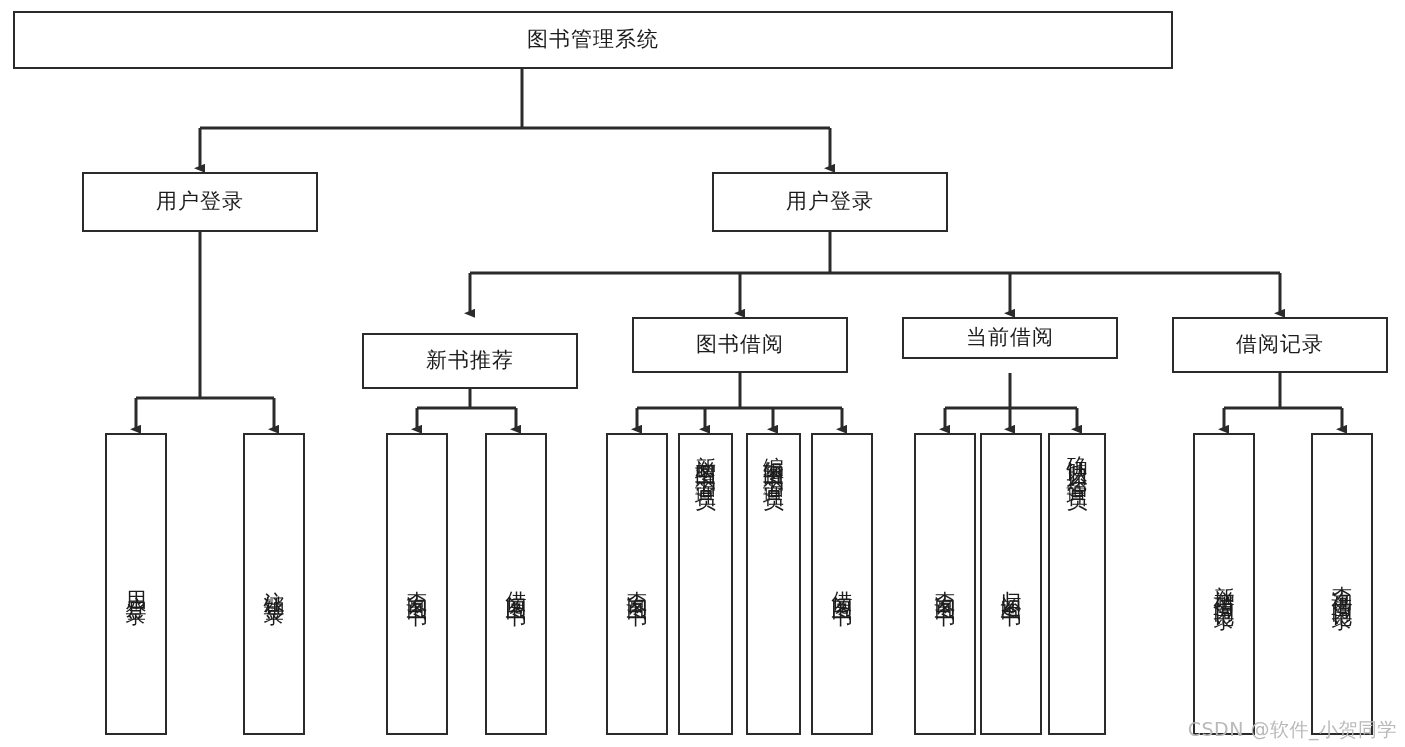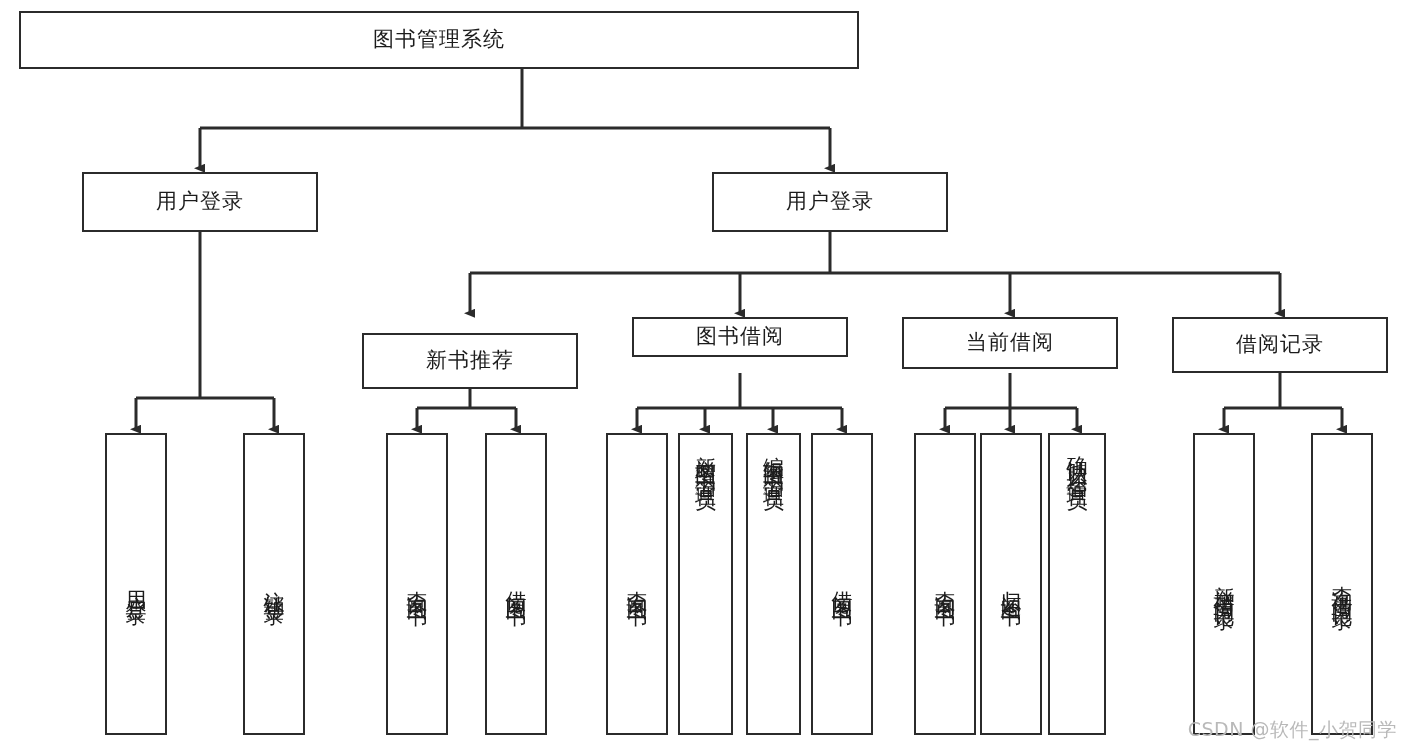--- a/index.html
+++ b/index.html
@@ -124,38 +124,38 @@
       <path d="M1010,408 L1010,429" marker-end="url(#arrowhead)"></path>
       <path d="M1077,408 L1077,429" marker-end="url(#arrowhead)"></path>
 
       <path d="M1280,373 L1280,408"></path>
       <path d="M1224,408 L1342,408"></path>
       <path d="M1224,408 L1224,429" marker-end="url(#arrowhead)"></path>
       <path d="M1342,408 L1342,429" marker-end="url(#arrowhead)"></path>
     </g>
   </svg>
 
-  <div class="node-box" style="left:19px; top:11px; width:840px; height:58px;">
+  <div class="node-box" style="left:13px; top:11px; width:1160px; height:58px;">
     <span class="node-label-h">图书管理系统</span>
   </div>
 
   <div class="node-box" style="left:82px; top:172px; width:236px; height:60px;">
     <span class="node-label-h">用户登录</span>
   </div>
   <div class="node-box" style="left:712px; top:172px; width:236px; height:60px;">
     <span class="node-label-h">用户登录</span>
   </div>
 
   <div class="node-box" style="left:362px; top:317px; width:216px; height:56px;margin-top:16px;">
     <span class="node-label-h">新书推荐</span>
   </div>
-  <div class="node-box" style="left:632px; top:317px; width:216px; height:40px;">
+  <div class="node-box" style="left:632px; top:317px; width:216px; height:56px;">
     <span class="node-label-h">图书借阅</span>
   </div>
-  <div class="node-box" style="left:902px; top:317px; width:216px; height:52px;">
+  <div class="node-box" style="left:902px; top:317px; width:216px; height:42px;">
     <span class="node-label-h">当前借阅</span>
   </div>
   <div class="node-box" style="left:1172px; top:317px; width:216px; height:56px;">
     <span class="node-label-h">借阅记录</span>
   </div>
 
   <div class="node-box leaf center-v" style="left:105px; top:433px; width:62px; height:302px;">
     <span class="node-label-v">用户登录</span>
   </div>
   <div class="node-box leaf center-v" style="left:243px; top:433px; width:62px; height:302px;">

